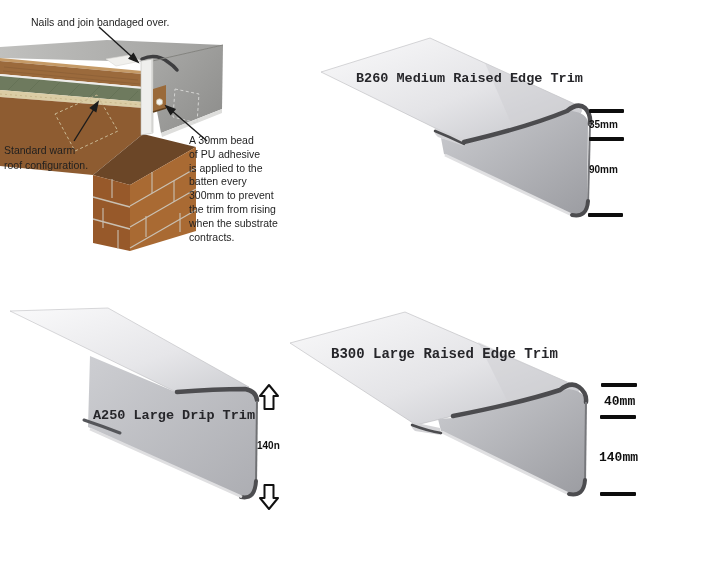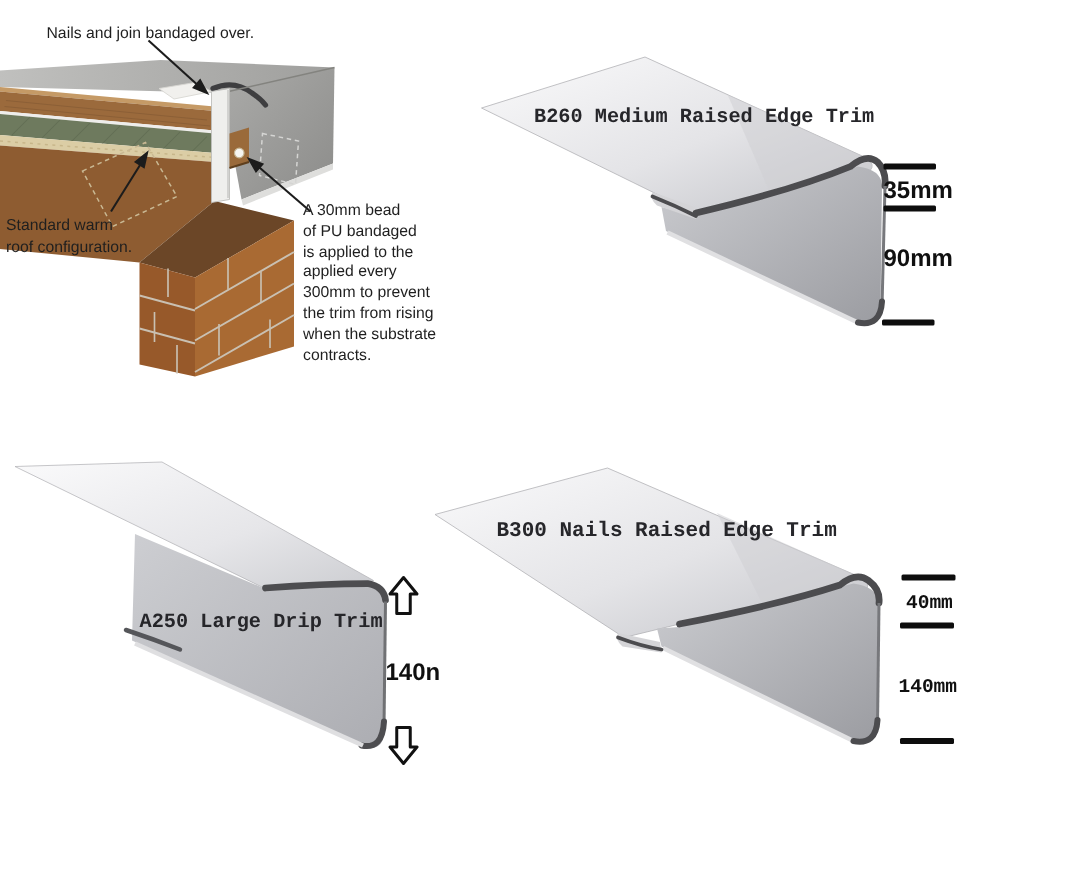--- a/index.html
+++ b/index.html
@@ -3,21 +3,21 @@
 <meta charset="utf-8">
 <style>
   html,body{margin:0;padding:0;background:#fff;}
   #stage{
     position:relative;width:714px;height:585px;background:#ffffff;
     font-family:"Liberation Sans",sans-serif;overflow:hidden;
   }
   .abs{position:absolute;}
   .note{color:#1f1f1f;font-size:10.5px;line-height:14px;white-space:nowrap;}
   .trim-title{color:#26262a;font-weight:bold;font-size:13.5px;white-space:nowrap;font-family:Liberation Mono, monospace;}
-  .dim-label{color:#101010;font-weight:bold;font-size:16px;white-space:nowrap;}
+  .dim-label{color:#101010;font-weight:bold;font-size:10px;white-space:nowrap;}
   .dim-label.big{font-size:13px;font-family:Liberation Mono, monospace;}
   .tick{width:35px;height:4px;background:#0d0d0d;border-radius:1px;}
   svg{display:block;}
 </style>
 </head>
 <body>
 
 <div id="stage">
 
   <svg class="abs" style="left:0;top:10px" width="300" height="265" viewBox="0 0 300 265">
@@ -74,25 +74,25 @@
       <line x1="74" y1="131" x2="94" y2="99"></line>
       <polygon points="98,92 95.9,101.3 90.5,97.9"></polygon>
       <line x1="207" y1="131" x2="171" y2="100"></line>
       <polygon points="166,96 174.9,99.4 170.7,104.2"></polygon>
     </g>
   </svg>
 
   <div class="abs note" style="left:31px;top:15px">Nails and join bandaged over.</div>
   <div class="abs note" style="left:4px;top:143px">Standard warm</div>
   <div class="abs note" style="left:4px;top:158px">roof configuration.</div>
-  <div class="abs note" style="left:202px;top:134px;line-height:13.8px">
+  <div class="abs note" style="left:189px;top:134px;line-height:13.8px">
     <div>A 30mm bead</div>
-    <div>of PU bandaged</div>
+    <div>of PU adhesive</div>
     <div>is applied to the</div>
-    <div>applied every</div>
+    <div>batten every</div>
     <div>300mm to prevent</div>
     <div>the trim from rising</div>
     <div>when the substrate</div>
     <div>contracts.</div>
   </div>
 
   <svg class="abs" style="left:300px;top:25px" width="300" height="200" viewBox="0 0 300 200">
     <defs>
       <linearGradient id="gSheet1" x1="0" y1="0" x2="1" y2="1">
         <stop offset="0" stop-color="#fafafb"></stop>
@@ -167,20 +167,20 @@
     <path d="M 190,42 L 286,85 Q 293,89 289,94 L 222,106 Z" fill="#cfd0d4" opacity="0.55"></path>
     <path d="M 165,118 L 281,89 Q 296,91 298,101 L 297,186 Q 295,198 283,195 L 153,131 L 150,119 Z" fill="url(#gFace3)"></path>
     <path d="M 283,195 L 154,132" stroke="#e0e0e2" stroke-width="3" fill="none"></path>
     <path d="M 124,122 L 152,128 L 153,135 L 127,131 Q 122,127 124,122 Z" fill="#d4d4d7"></path>
     <path d="M 124,125 Q 140,131 153,133" stroke="#4c4c4f" stroke-width="2.5" fill="none" stroke-linecap="round"></path>
     <path d="M 165,116 Q 232,103 272,90 Q 283,81 291,87 Q 299,93 298,102" fill="none" stroke="#4c4c4f" stroke-width="4.5" stroke-linecap="round"></path>
     <path d="M 298,102 L 297,184" stroke="#77787c" stroke-width="2" fill="none"></path>
     <path d="M 297,180 Q 296,197 281,194" stroke="#4c4c4f" stroke-width="4" fill="none" stroke-linecap="round"></path>
   </svg>
 
-  <div class="abs trim-title" style="left:331px;top:346px;font-size:14px">B300 Nails Raised Edge Trim</div>
+  <div class="abs trim-title" style="left:331px;top:346px;font-size:14px">B300 Large Raised Edge Trim</div>
   <div class="abs tick" style="left:601px;top:383px;width:36px"></div>
   <div class="abs dim-label big" style="left:604px;top:394px">40mm</div>
   <div class="abs tick" style="left:600px;top:415px;width:36px"></div>
   <div class="abs dim-label big" style="left:599px;top:450px">140mm</div>
   <div class="abs tick" style="left:600px;top:492px;width:36px"></div>
 
 </div>
 
 </body></html>

